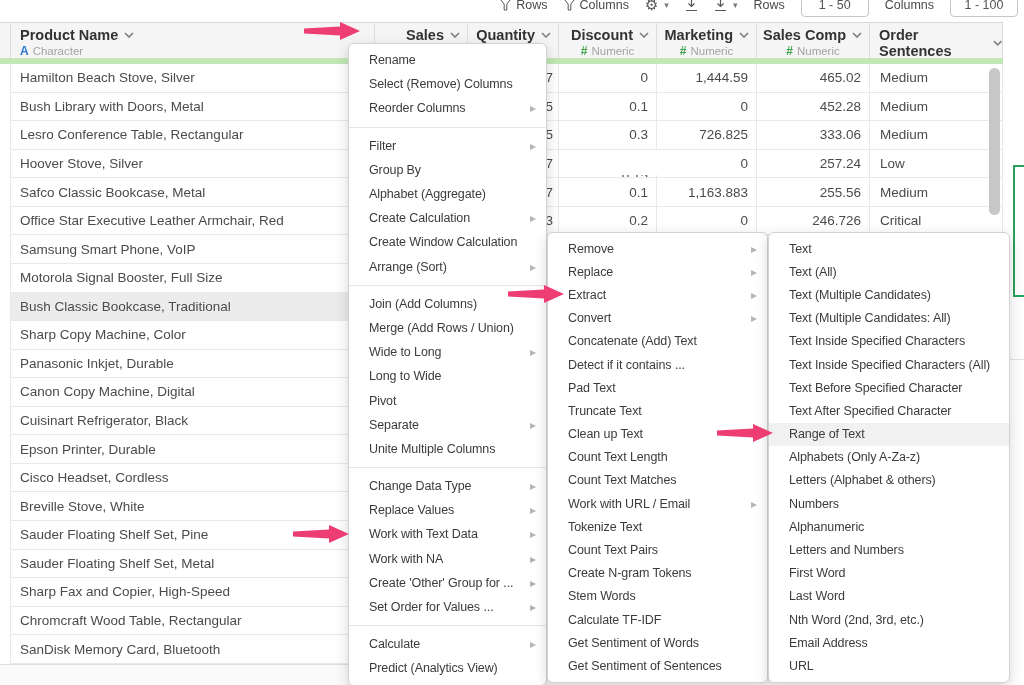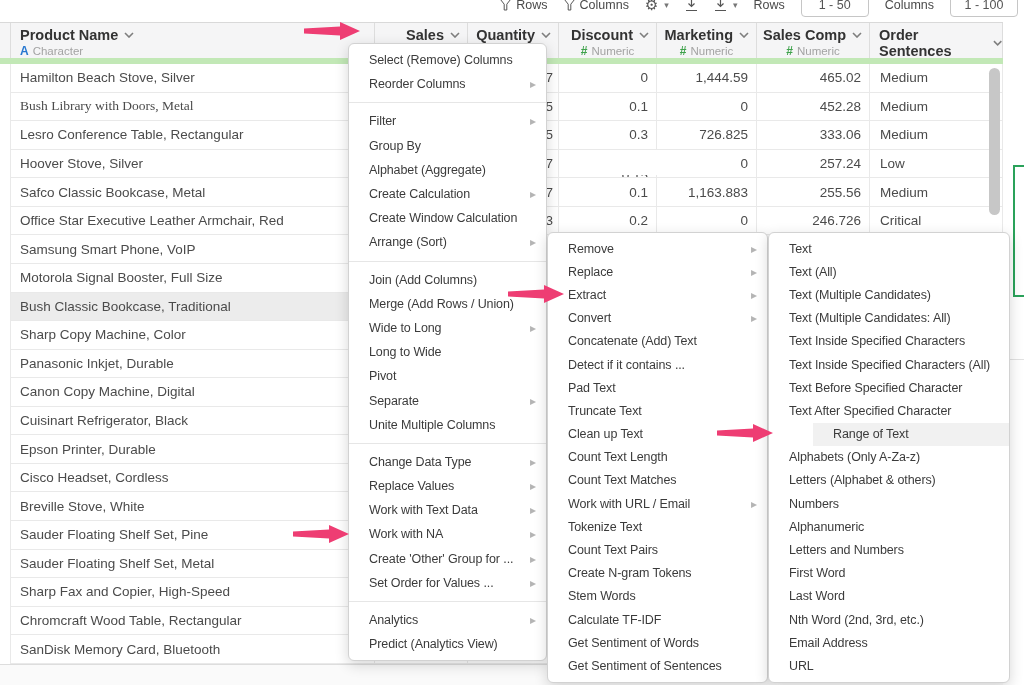--- a/index.html
+++ b/index.html
@@ -46,21 +46,21 @@
   .menu{position:absolute;background:#fff;border:1px solid #d2d2d2;border-radius:6px;
     box-shadow:0 4px 14px rgba(0,0,0,.16);padding:4px 0;box-sizing:border-box;font-size:12.5px;color:#3b3b3b;}
   #menu1{left:348px;top:43px;width:199px;}
   #menu2{left:547px;top:232px;width:221px;}
   #menu3{left:768px;top:232px;width:242px;}
   .mi{display:flex;align-items:center;padding:0 10px 0 20px;cursor:pointer;letter-spacing:-0.1px;}
   #menu1 .mi{height:24.2px;}
   #menu2 .mi,#menu3 .mi{height:23.2px;justify-content:center;}
   .mi .lbl{flex:1 1 auto;overflow:hidden;white-space:nowrap;}
   .mi .sub{color:#b4b4b4;font-size:12px;margin-left:8px;font-family:"DejaVu Sans",sans-serif;}
-  .mi.hl{background:#f1f1f1;margin-left:44px;}
+  .mi.hl{background:#f1f1f1;}
   .mdiv{border-top:1px solid #e6e6e6;margin:6px 0;}
   
   .arrow{position:absolute;width:56px;height:18px;}
 </style>
 </head>
 <body>
 
 <div class="screen">
 
   <div class="toolbar">
@@ -187,21 +187,21 @@
         <div class="tcell c-left" style="width: 364px;">Hamilton Beach Stove, Silver</div>
         <div class="tcell c-right" style="width: 93px;"></div>
         <div class="tcell c-right-sm" style="width: 91px;">7</div>
         <div class="tcell c-right" style="width: 98px;">0</div>
         <div class="tcell c-right" style="width: 100px;">1,444.59</div>
         <div class="tcell c-right" style="width: 113px;">465.02</div>
         <div class="tcell c-pad10" style="width: 133px;">Medium</div>
       </div>
       <div class="trow">
         <div class="gutter-b"></div>
-        <div class="tcell c-left" style="width: 364px; font-family: Liberation Serif, serif;">Bush Library with Doors, Metal</div>
+        <div class="tcell c-left" style="width: 364px;">Bush Library with Doors, Metal</div>
         <div class="tcell c-right" style="width: 93px;"></div>
         <div class="tcell c-right-sm" style="width: 91px;">5</div>
         <div class="tcell c-right" style="width: 98px;">0.1</div>
         <div class="tcell c-right" style="width: 100px;">0</div>
         <div class="tcell c-right" style="width: 113px;">452.28</div>
         <div class="tcell c-pad10" style="width: 133px;">Medium</div>
       </div>
       <div class="trow">
         <div class="gutter-b"></div>
         <div class="tcell c-left" style="width: 364px;">Lesro Conference Table, Rectangular</div>
@@ -393,20 +393,23 @@
         <div class="tcell c-pad10" style="width: 133px;"></div>
       </div>
     </div>
   <div class="footer"></div>
   <div class="vscroll"></div>
   <div class="greenbox" style="border-color: rgb(42, 162, 90);"></div>
   <div class="sliverline"></div>
 
   <div id="menu1" class="menu">
       <div class="mi">
+        <span class="lbl">Rename</span>
+      </div>
+      <div class="mi">
         <span class="lbl">Select (Remove) Columns</span>
       </div>
       <div class="mi">
         <span class="lbl">Reorder Columns</span>
         <span class="sub">▸</span>
       </div>
       <div class="mdiv"></div>
       <div class="mi">
         <span class="lbl">Filter</span>
         <span class="sub">▸</span>
@@ -472,21 +475,21 @@
       <div class="mi">
         <span class="lbl">Create 'Other' Group for ...</span>
         <span class="sub">▸</span>
       </div>
       <div class="mi">
         <span class="lbl">Set Order for Values ...</span>
         <span class="sub">▸</span>
       </div>
       <div class="mdiv"></div>
       <div class="mi">
-        <span class="lbl">Analytics</span>
+        <span class="lbl">Calculate</span>
         <span class="sub">▸</span>
       </div>
       <div class="mi">
         <span class="lbl">Predict (Analytics View)</span>
       </div>
     </div>
   <div id="menu2" class="menu">
       <div class="mi">
         <span class="lbl">Remove</span>
         <span class="sub">▸</span>

